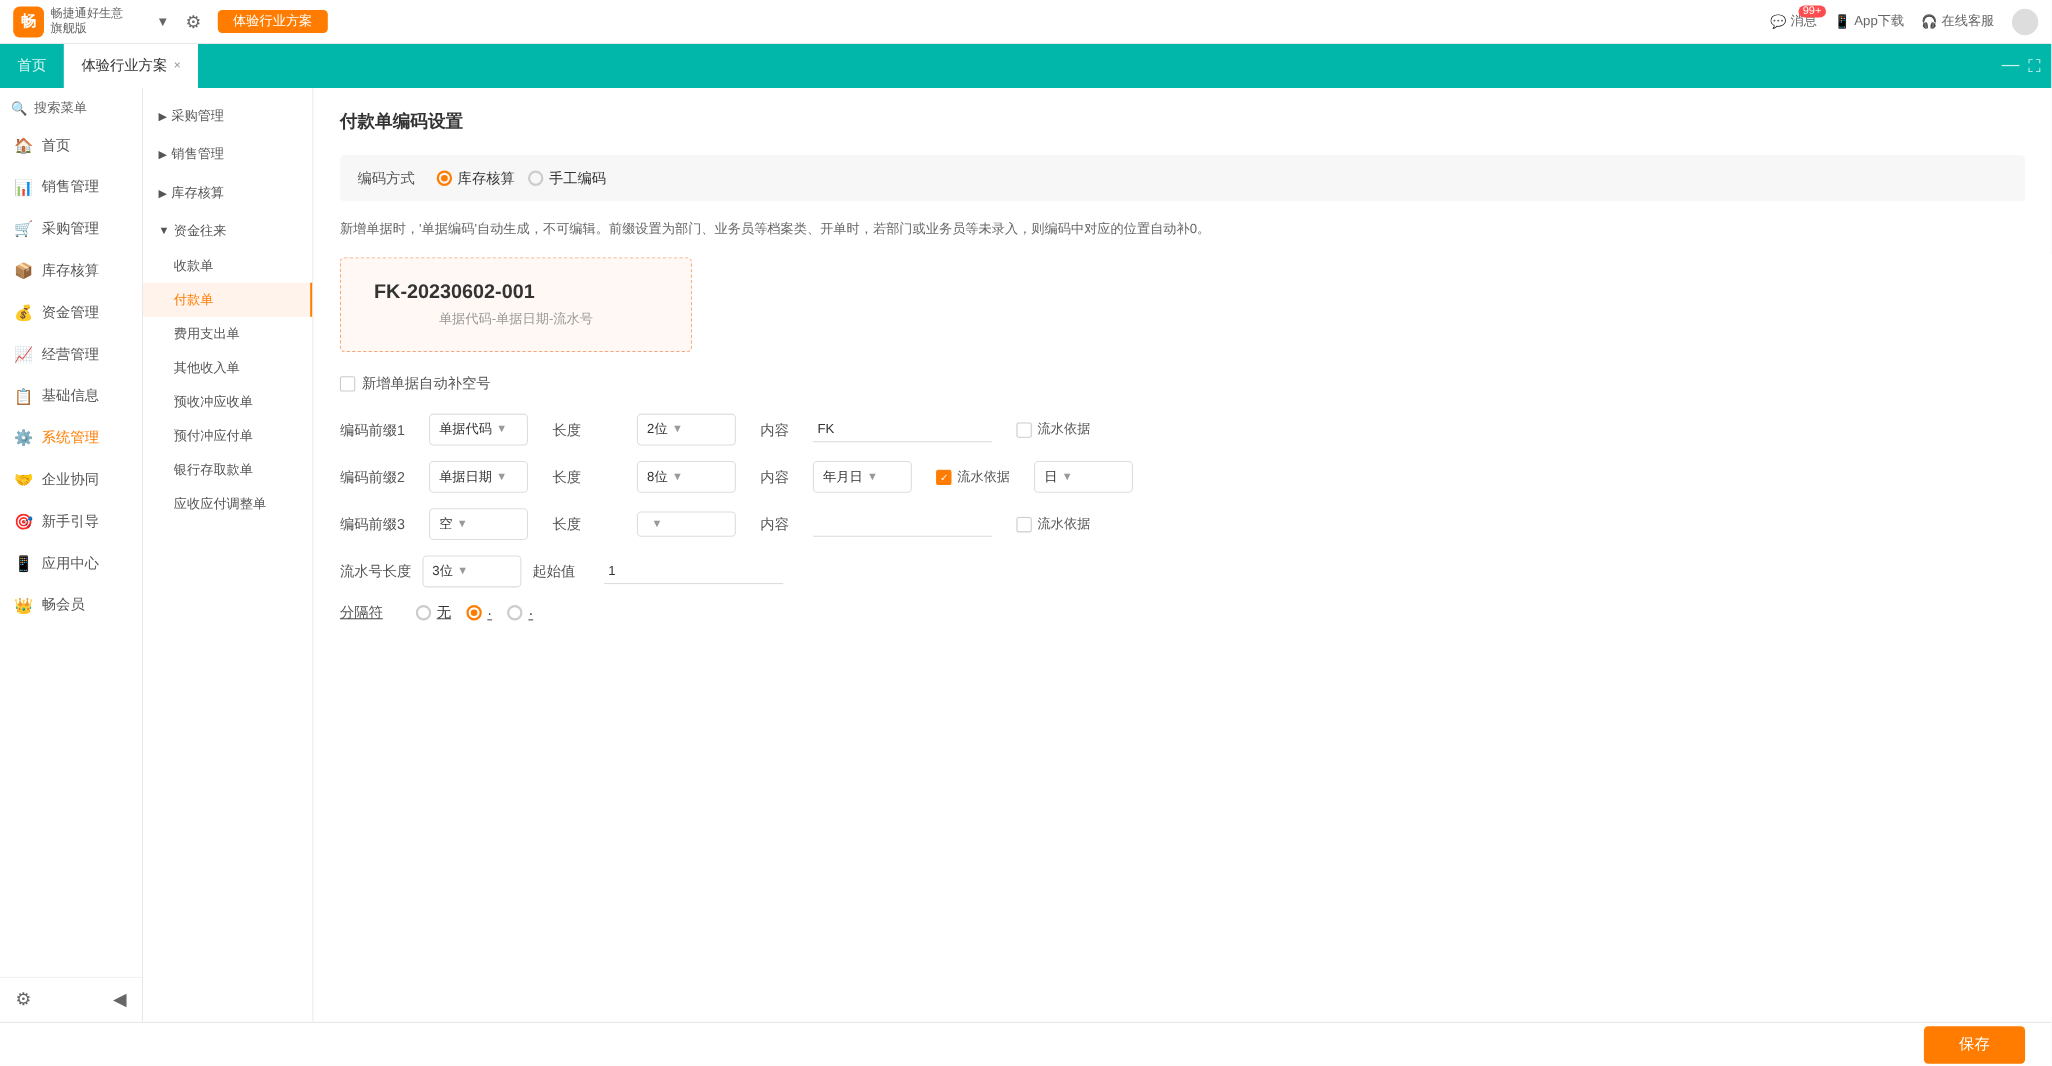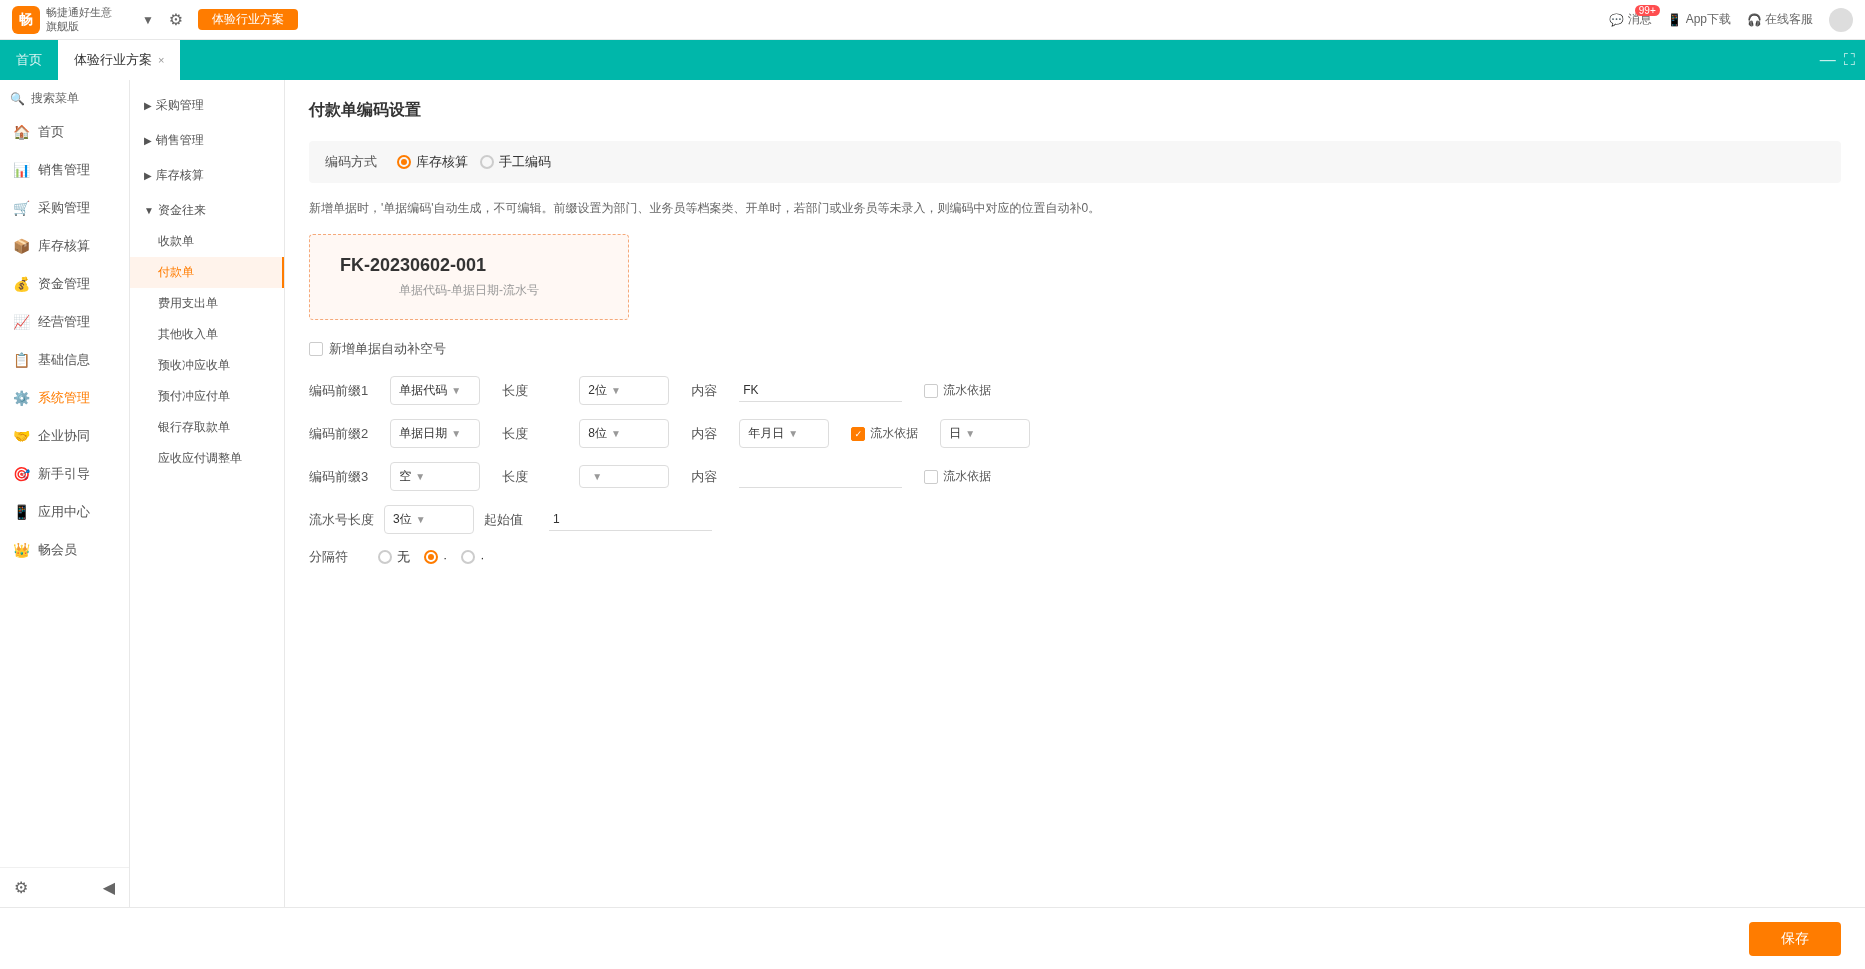--- a/index.html
+++ b/index.html
@@ -279,26 +279,26 @@
       color: white; font-size: 9px;
     }
 
     
     .serial-row {
       display: flex; align-items: center; gap: 10px;
     }
 
     
     .separator-row {
-      display: flex; align-items: center; gap: 14px; font-size: 13px; color: #555;
+      display: flex; align-items: center; gap: 14px; font-size: 13px; color: #555; text-decoration: underline;
     }
 
     
     .bottom-bar {
-      height: 62px;
+      height: 40px;
       background: #fff;
       border-top: 1px solid #e8e8e8;
       display: flex; align-items: center; justify-content: flex-end;
       padding: 0 24px;
       flex-shrink: 0;
     }
     .save-btn {
       background: #ff7c00; color: white; border: none;
       border-radius: 4px; padding: 8px 32px;
       font-size: 14px; cursor: pointer;

